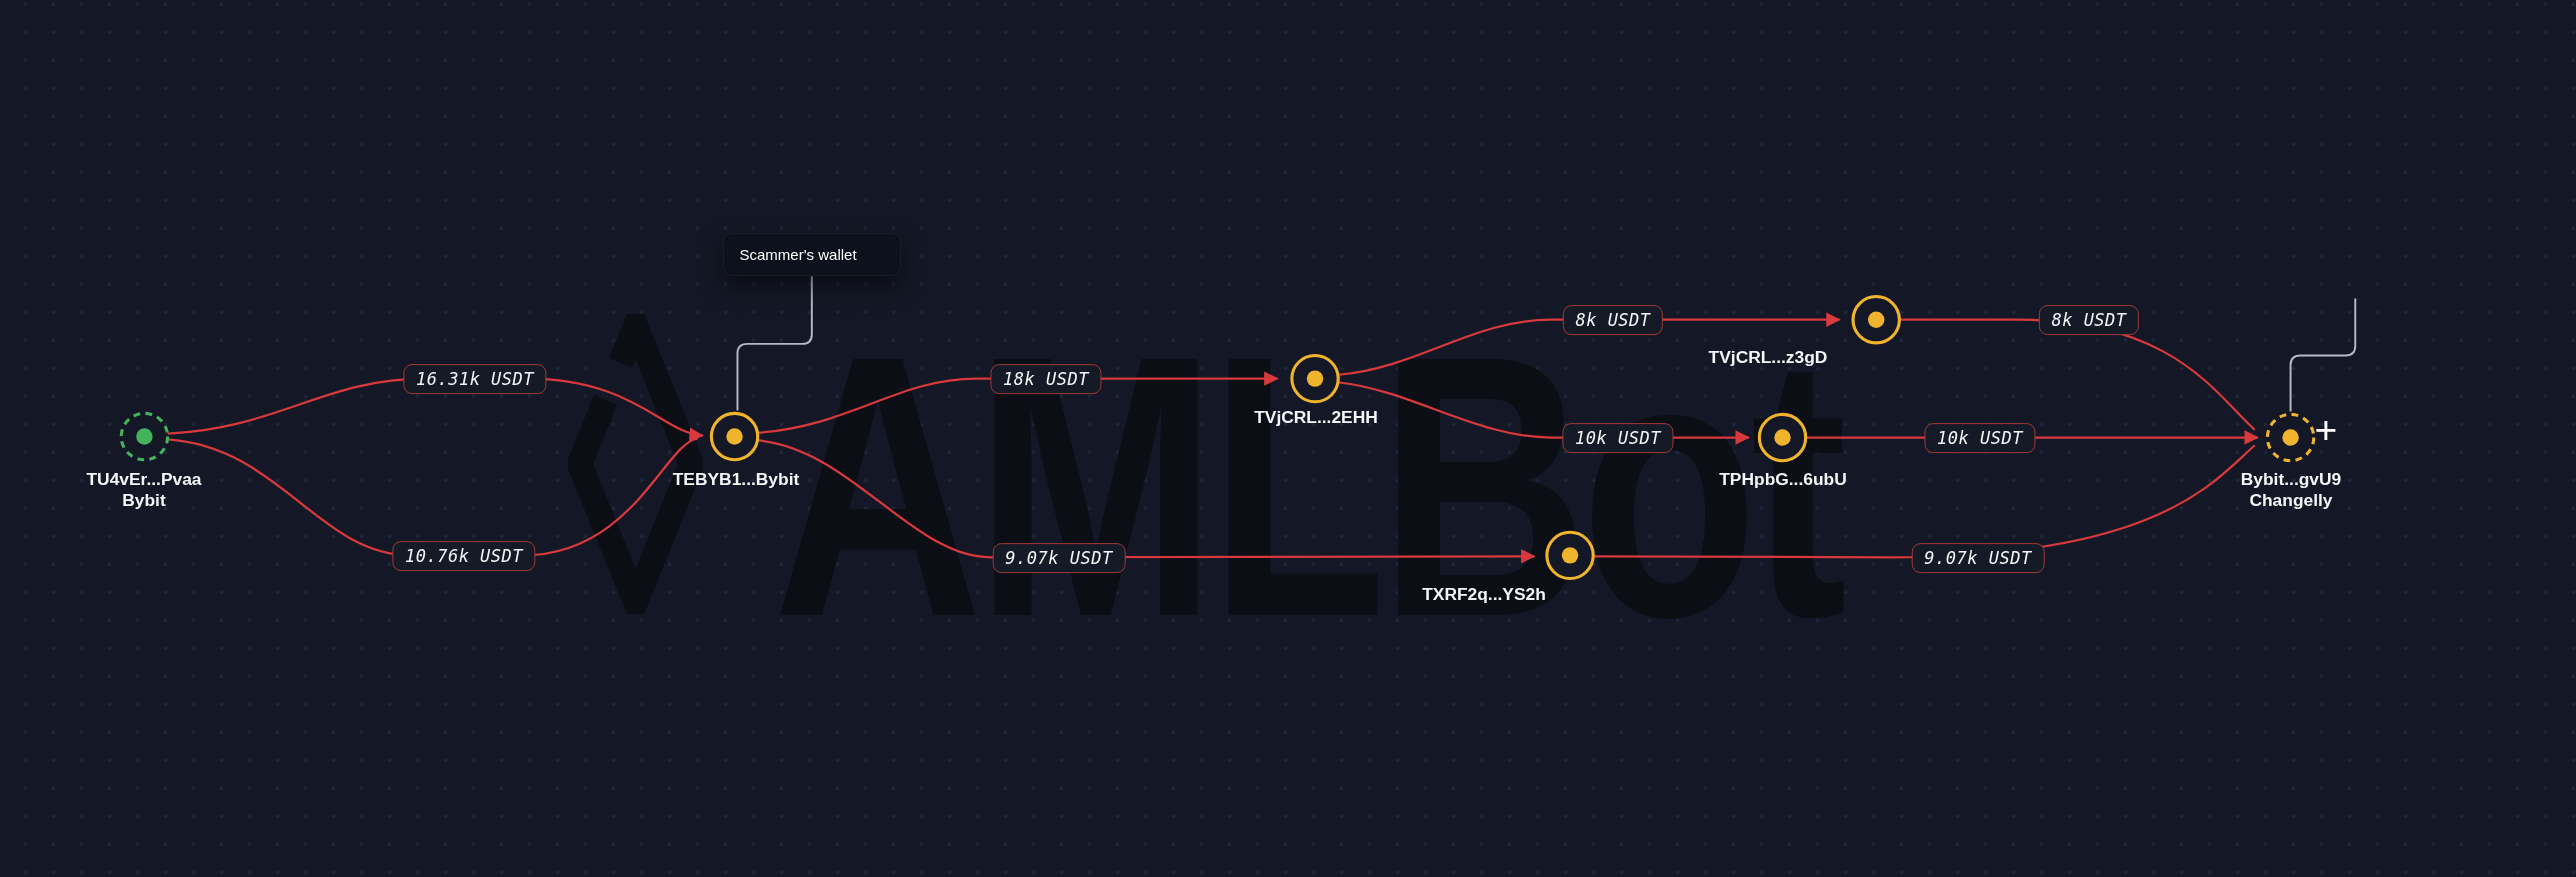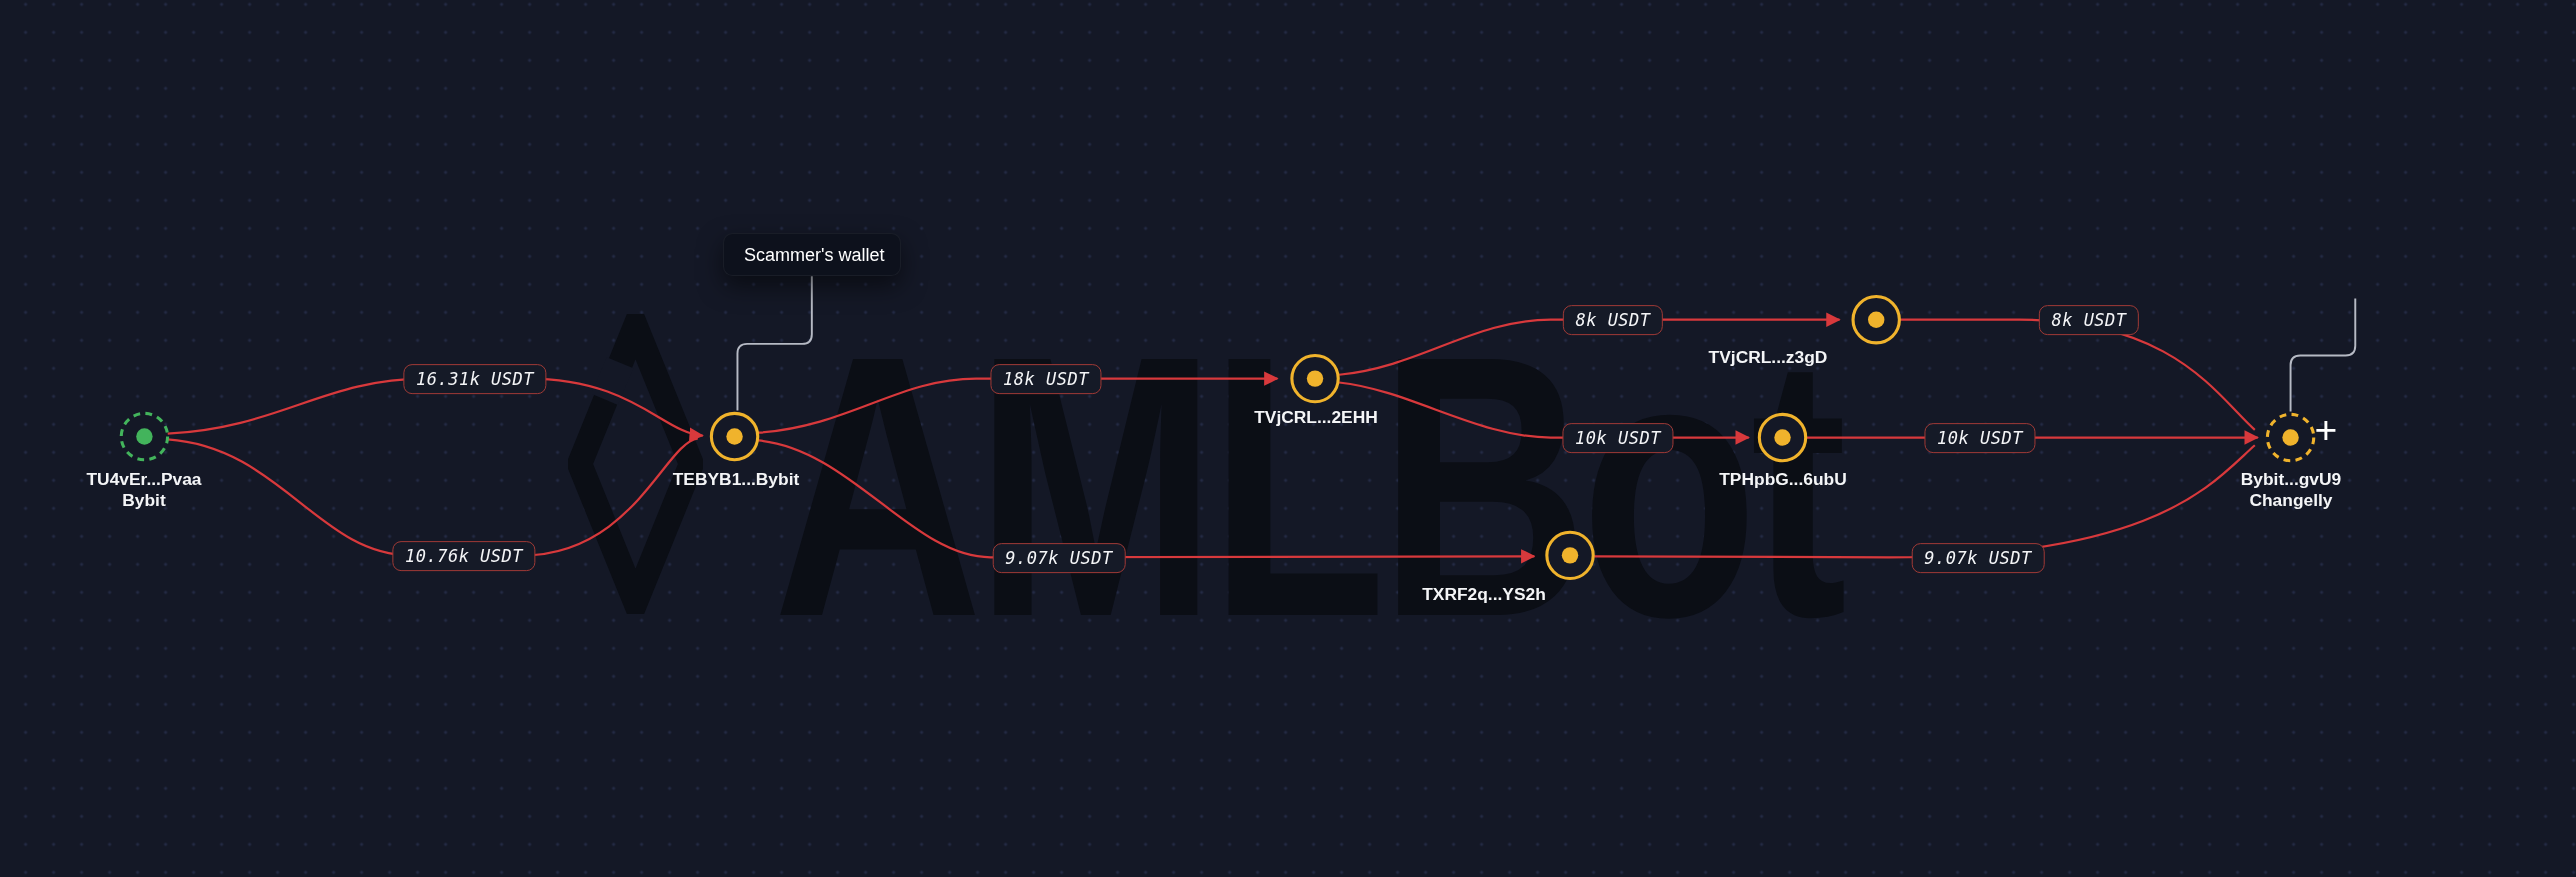--- a/index.html
+++ b/index.html
@@ -57,24 +57,23 @@
   }
   .node-label span{display:block;}
 
   
   .tooltip{
     position:absolute;box-sizing:border-box;
     background:#0d111c;
     border:1px solid rgba(255,255,255,0.05);
     border-radius:9.7px;
     padding:10.6px 15.5px;
-    color:#ffffff;font-size:18px;font-weight:500;line-height:20px;
+    color:#ffffff;font-size:15px;font-weight:500;line-height:20px;
     box-shadow:0 9.7px 25px rgba(0,0,0,0.5);
     z-index:6;
-    text-align:right;
   }
 
   
   .plus-btn{
     position:absolute;left:2326px;top:429px;
     transform:translate(-50%,-50%);
     color:#ffffff;font-size:39px;font-weight:500;line-height:1;
     cursor:pointer;z-index:5;
   }
 </style>

